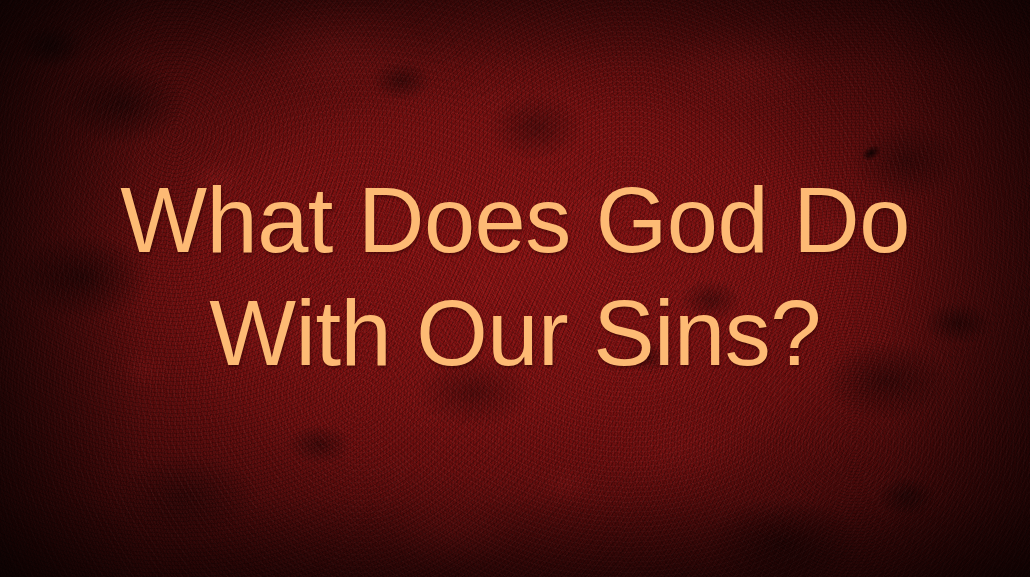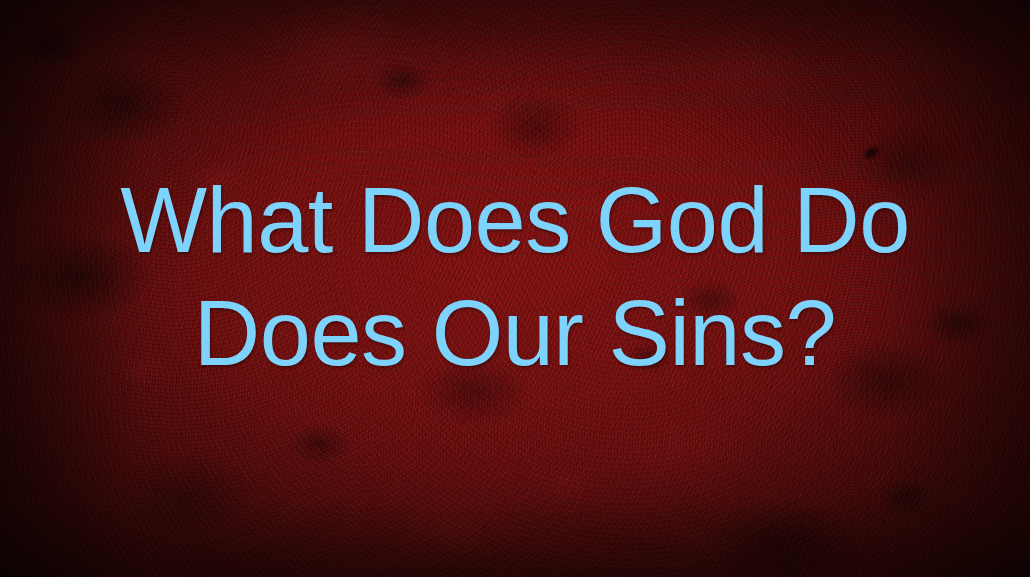--- a/index.html
+++ b/index.html
@@ -104,21 +104,21 @@
     position: absolute;
     left: 0;
     right: 0;
     top: 164px;
     text-align: center;
     z-index: 5;
   }
 
   .title-line {
     display: block;
-    color: #7dd3fc;
+    color: #fdba74;
     font-family: "Liberation Sans", sans-serif;
     font-weight: 400;
     font-size: 92px;
     line-height: 113px;
     letter-spacing: -0.5px;
     white-space: nowrap;
     text-shadow: 1px 2px 3px rgba(30,0,0,.45);
   }
 </style>
 </head>
@@ -128,16 +128,16 @@
 
   <div class="tex tex-base"></div>
   <div class="tex tex-blotch-a"></div>
   <div class="tex tex-blotch-b"></div>
   <div class="tex tex-grain"></div>
   <div class="tex-speck"></div>
   <div class="tex tex-vignette"></div>
 
   <div class="title-block">
     <span class="title-line">What Does God Do</span>
-    <span class="title-line">Does Our Sins?</span>
+    <span class="title-line">With Our Sins?</span>
   </div>
 
 </div>
 
 </body></html>

